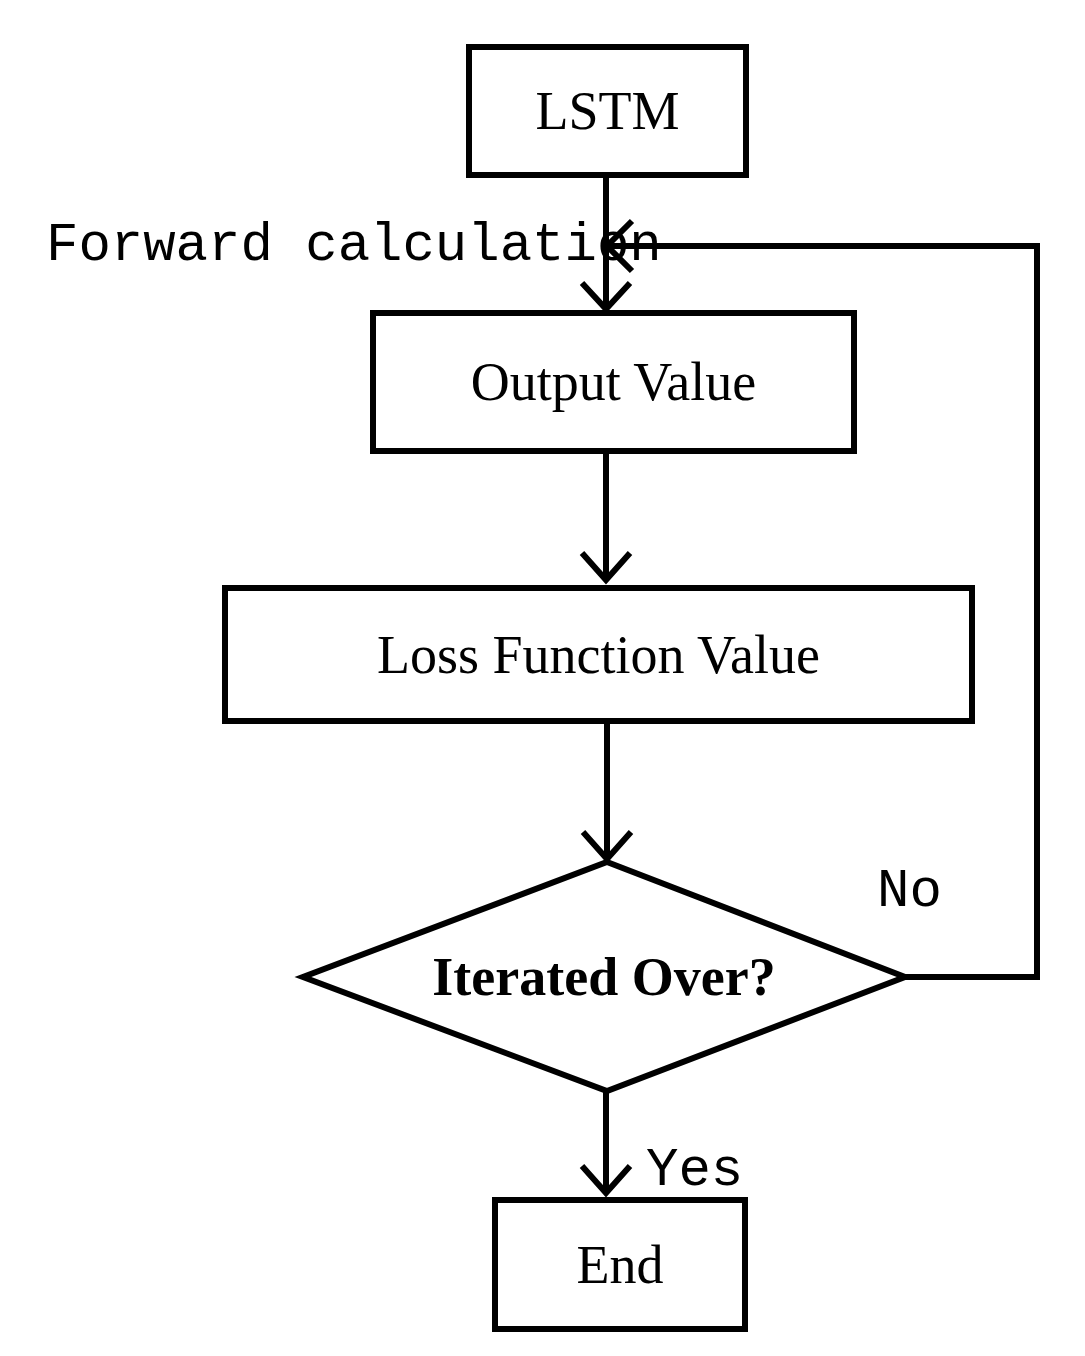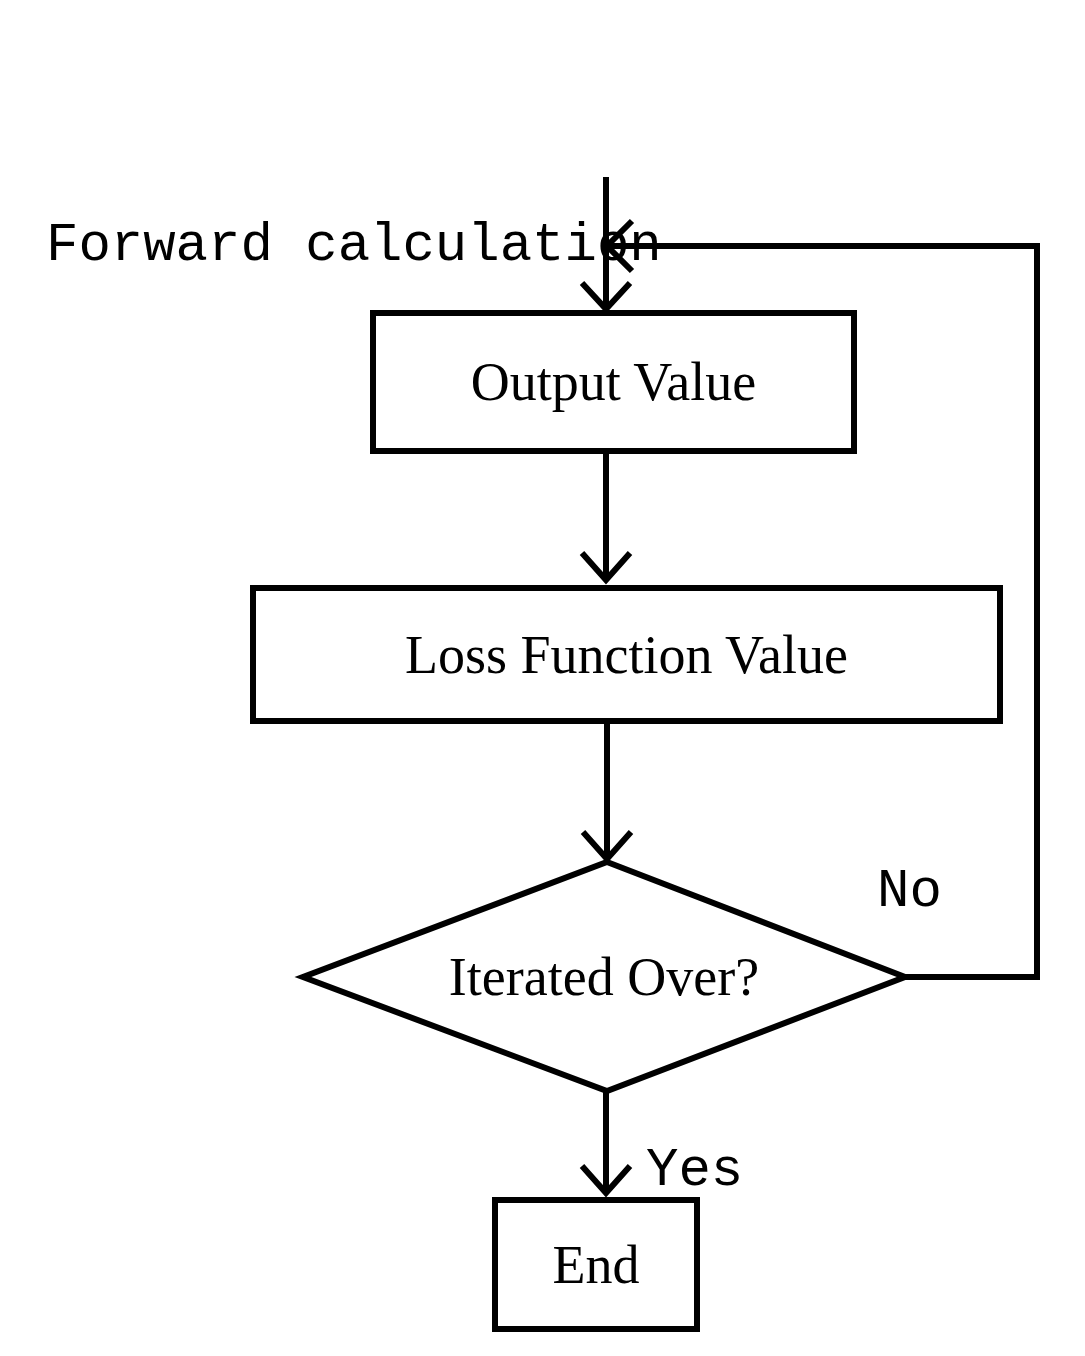--- a/index.html
+++ b/index.html
@@ -36,32 +36,33 @@
     background: #ffffff;
     display: flex;
     align-items: center;
     justify-content: center;
     font-size: 54px;
     line-height: 1;
     white-space: nowrap;
   }
   #node-lstm   { left: 466px; top: 44px;   width: 283px; height: 134px; }
   #node-output { left: 348px; top: 310px;  width: 487px; height: 144px; margin-left: 22px; }
-  #node-loss   { left: 222px; top: 585px;  width: 753px; height: 139px; margin-left: 28px; }
-  #node-end    { left: 492px; top: 1197px; width: 208px; height: 135px; }
+  #node-loss   { left: 222px; top: 585px;  width: 753px; height: 139px; }
+  #node-end    { left: 492px; top: 1197px; width: 256px; height: 135px; }
   .decision-label {
     position: absolute;
     left: 303px; top: 862px;
     width: 602px; height: 229px;
     display: flex;
     align-items: center;
     justify-content: center;
     font-size: 54px;
     line-height: 1;
     white-space: nowrap;
+    font-weight: bold;
   }
   .edge-label {
     position: absolute;
     font-size: 54px;
     line-height: 1;
     white-space: nowrap;
     font-family: Liberation Mono, monospace;
   }
   #label-forward { left: 46px;  top: 219px;  }
   #label-reverse { left: 56px;  top: 487px;  }
@@ -88,20 +89,23 @@
 
     <line class="stroke" x1="607" y1="724" x2="607" y2="856"></line>
     <polyline class="stroke" points="583,832 607,859 631,832"></polyline>
 
     <polygon class="diamond" points="607,862 905,977 607,1091 303,977"></polygon>
 
     <line class="stroke" x1="606" y1="1091" x2="606" y2="1189"></line>
     <polyline class="stroke" points="582,1166 606,1193 630,1166"></polyline>
   </svg>
 
+  <div class="node" id="node-lstm">
+    <span>LSTM</span>
+  </div>
 
   <div class="node" id="node-output">
     <span>Output Value</span>
   </div>
 
   <div class="node" id="node-loss">
     <span>Loss Function Value</span>
   </div>
 
   <div class="decision-label">

